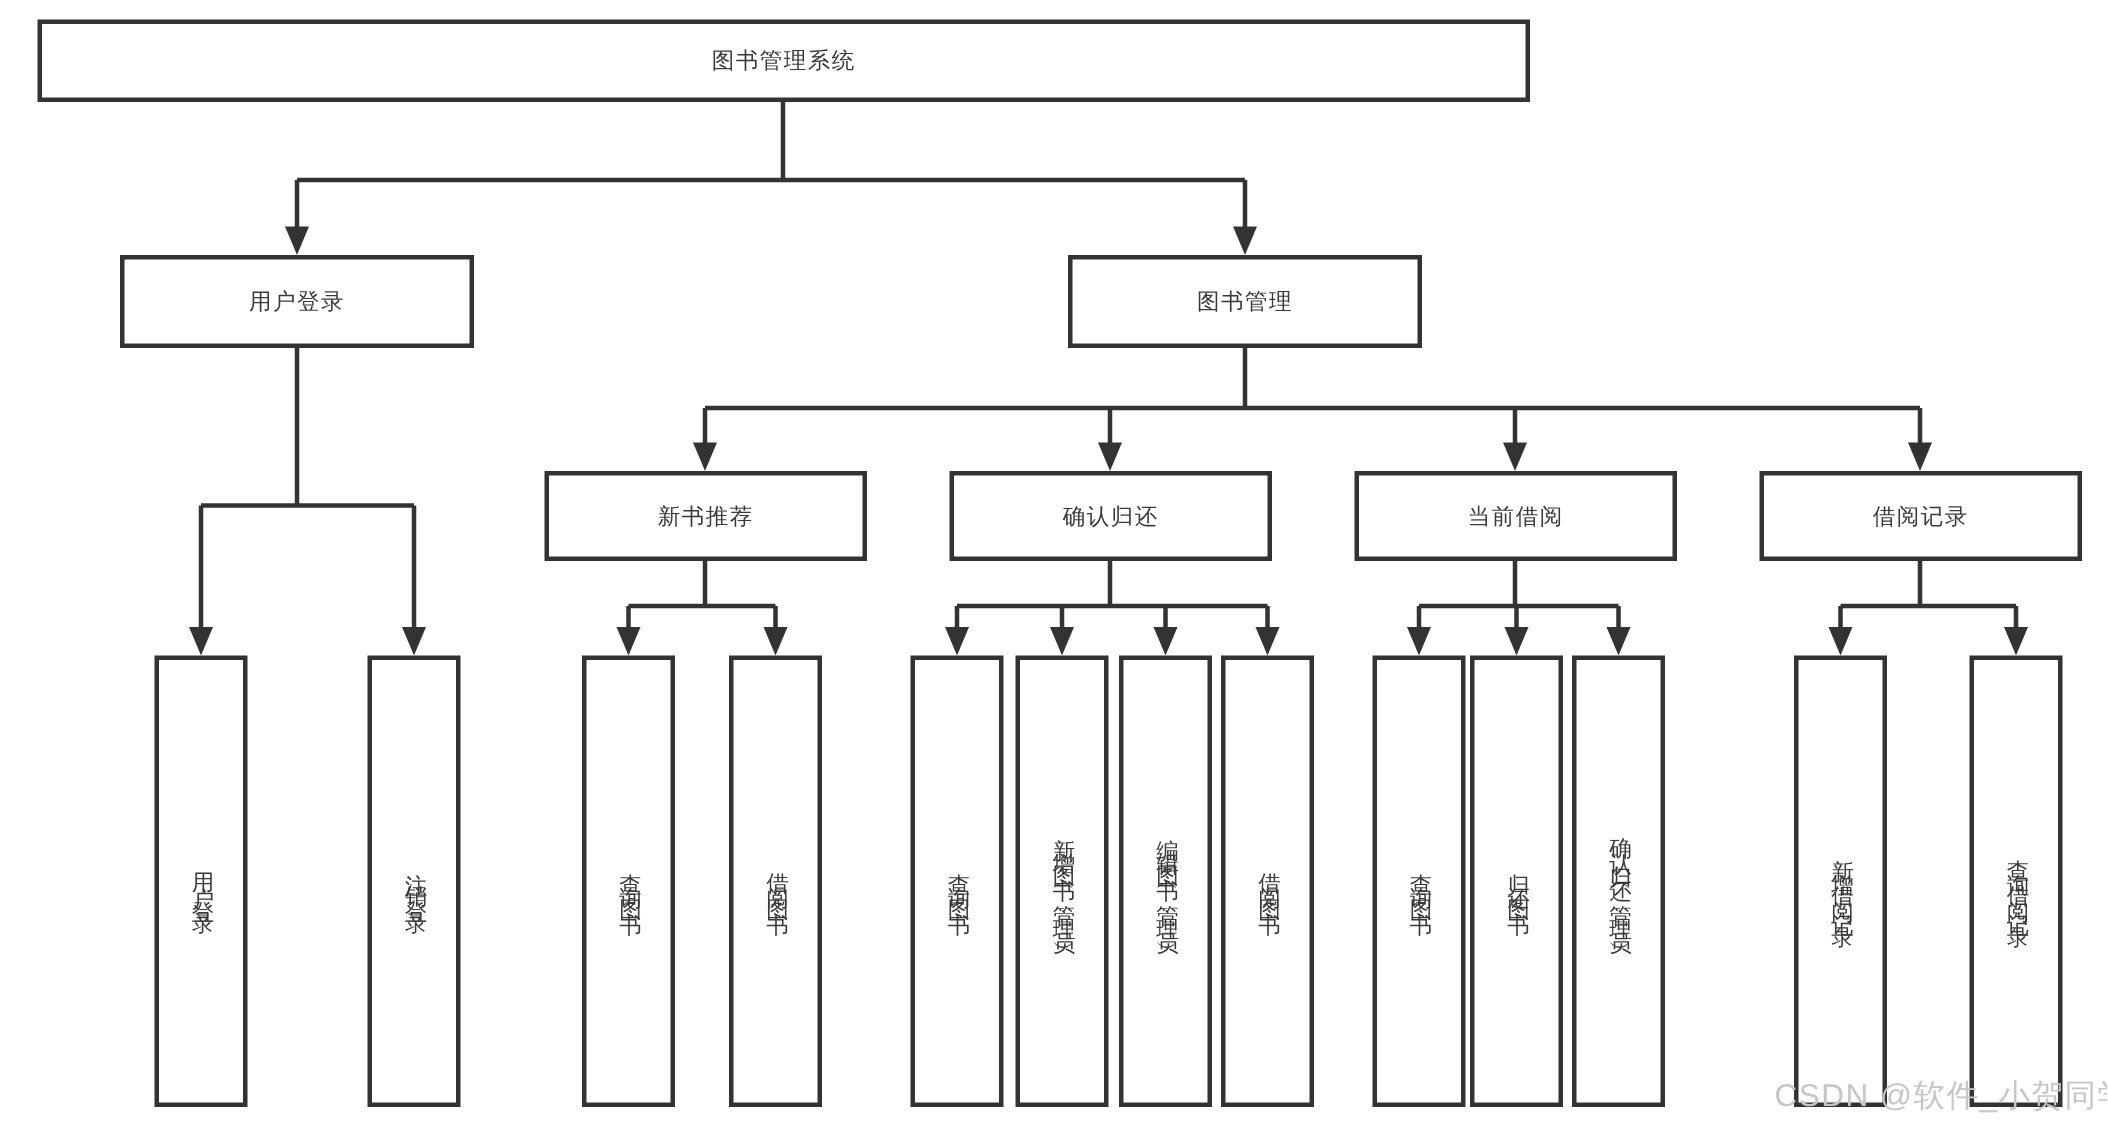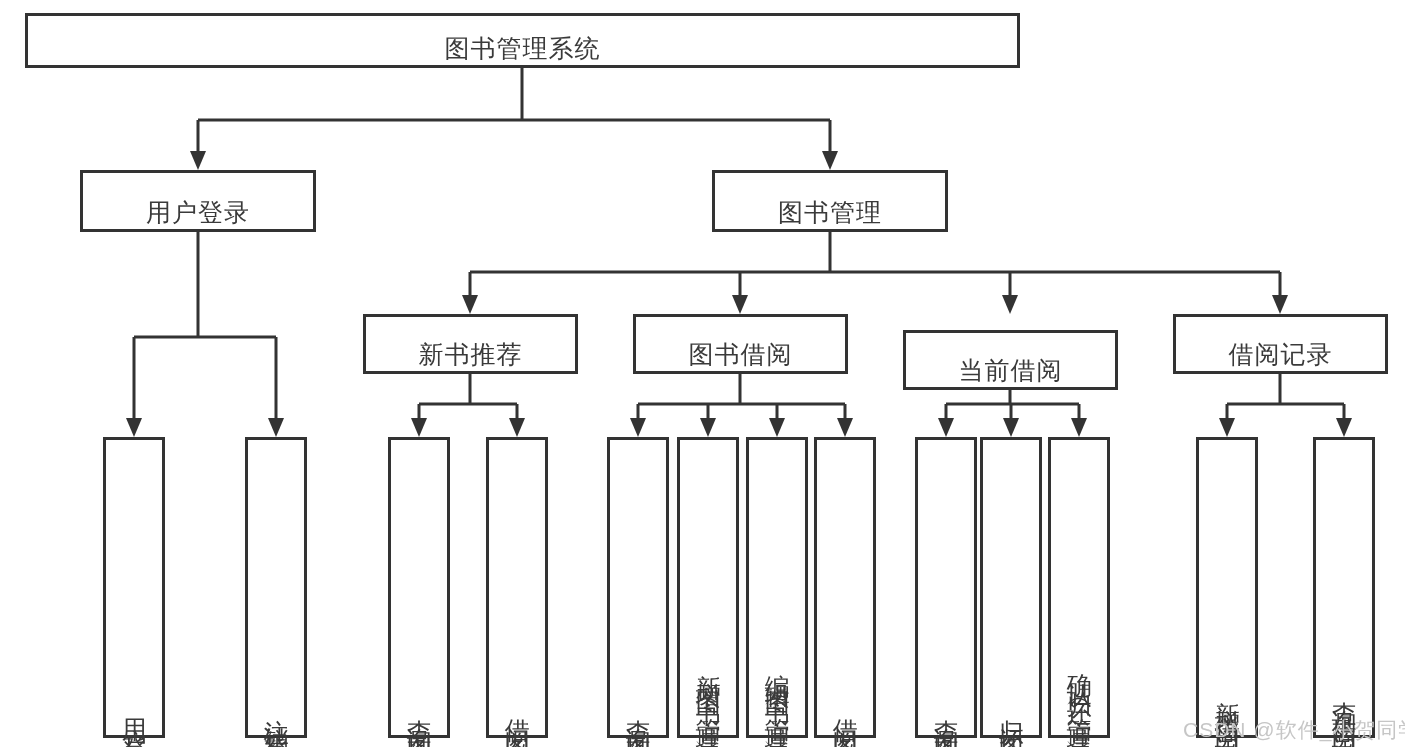--- a/index.html
+++ b/index.html
@@ -31,24 +31,24 @@
   svg.connectors polygon {
     fill: var(--line);
     stroke: none;
   }
   .node {
     position: absolute;
     box-sizing: border-box;
     border: 3px solid var(--line);
     background: var(--bg);
     display: flex;
-    align-items: flex-end;
+    align-items: center;
     justify-content: center;
     color: var(--text);
-    font-size: 25px;
+    font-size: 15px;
     z-index: 2;
   }
   .node .lbl {
     white-space: nowrap;
     letter-spacing: 1px;
   }
   .node.leaf .lbl {
     writing-mode: vertical-rl;
     text-orientation: mixed;
     white-space: normal;
@@ -129,23 +129,23 @@
     <span class="lbl">用户登录</span>
   </div>
   <div class="node" style="left:712px; top:170px; width:236px; height:62px;">
     <span class="lbl">图书管理</span>
   </div>
 
   <div class="node" style="left:363px; top:314px; width:215px; height:60px;font-family:Liberation Mono, monospace;">
     <span class="lbl">新书推荐</span>
   </div>
   <div class="node" style="left:633px; top:314px; width:215px; height:60px;">
-    <span class="lbl">图书借阅</span>
+    <span class="lbl">确认归还</span>
   </div>
-  <div class="node" style="left:903px; top:314px; width:215px; height:60px;margin-top:16px;">
+  <div class="node" style="left:903px; top:314px; width:215px; height:60px;">
     <span class="lbl">当前借阅</span>
   </div>
   <div class="node" style="left:1173px; top:314px; width:215px; height:60px;">
     <span class="lbl">借阅记录</span>
   </div>
 
   <div class="node leaf" style="left:103px; top:437px; width:62px; height:301px;">
     <span class="lbl">用户登录</span>
   </div>
   <div class="node leaf" style="left:245px; top:437px; width:62px; height:301px;">

